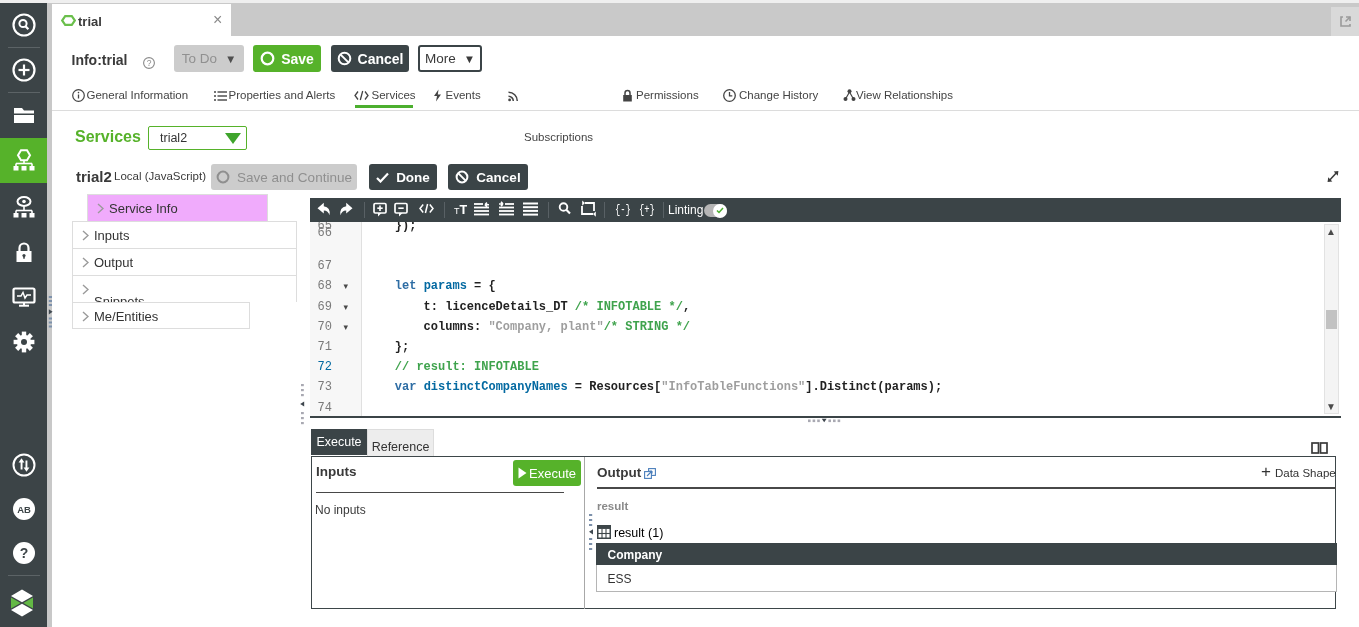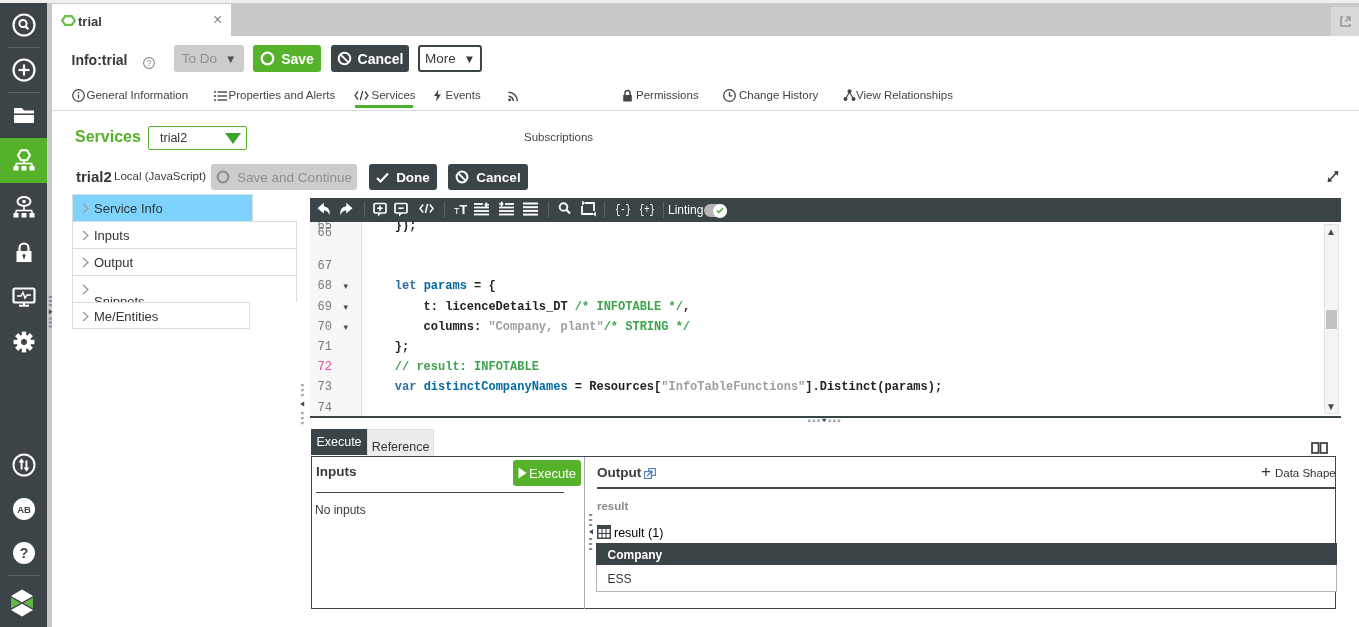--- a/index.html
+++ b/index.html
@@ -221,21 +221,21 @@
         <circle cx="7" cy="7" r="5.4" fill="none" stroke="#fff" stroke-width="2"></circle>
         <line x1="3.4" y1="3.4" x2="10.6" y2="10.6" stroke="#fff" stroke-width="2"></line>
       </svg>Cancel</div>
 <svg class="abs" style="left:1327px;top:170px" width="12" height="13" viewBox="0 0 12 13">
   <line x1="3" y1="9.8" x2="9" y2="3.2" stroke="#3a3a3a" stroke-width="1.5"></line>
   <polygon points="6.7,1.6 11.4,1.0 10.8,5.7" fill="#3a3a3a"></polygon>
   <polygon points="0.6,12 5.3,11.4 1.2,7.3" fill="#3a3a3a"></polygon>
 </svg>
 
 <div class="abs" id="accordion" style="left:72px;top:194px;width:225px;height:135px;">
-      <div style="position:absolute;left:0;top:0px;width:181px;height:27px;border:1px solid #ddd;border-bottom:none;background:#7dd3fc;">
+      <div style="position:absolute;left:15px;top:0px;width:181px;height:27px;border:1px solid #ddd;border-bottom:none;background:#f0abfc;">
         <svg width="7" height="11" viewBox="0 0 7 11" style="position:absolute;left:9px;top:8px;">
           <polyline points="1,1 6,5.5 1,10" fill="none" stroke="#9a9a9a" stroke-width="1.4"></polyline>
         </svg>
         <span style="position:absolute;left:21px;top:6px;font-size:13px;color:#333;">Service Info</span>
       </div>
       <div style="position:absolute;left:0;top:27px;width:225px;height:27px;border:1px solid #ddd;border-bottom:none;background:#fff;">
         <svg width="7" height="11" viewBox="0 0 7 11" style="position:absolute;left:9px;top:8px;">
           <polyline points="1,1 6,5.5 1,10" fill="none" stroke="#9a9a9a" stroke-width="1.4"></polyline>
         </svg>
         <span style="position:absolute;left:21px;top:6px;font-size:13px;color:#333;">Inputs</span>
@@ -355,21 +355,21 @@
         <div style="position:absolute;right:30px;top:-6.2px;height:20.2px;line-height:20.2px;font-family:'Liberation Mono',monospace;font-size:12px;color:#7a7a7a;">65</div>
         <div style="position:absolute;right:30px;top:1px;height:20.2px;line-height:20.2px;font-family:'Liberation Mono',monospace;font-size:12px;color:#7a7a7a;">66</div>
         <div style="position:absolute;right:30px;top:34.199999999999996px;height:20.2px;line-height:20.2px;font-family:'Liberation Mono',monospace;font-size:12px;color:#7a7a7a;">67</div>
         <div style="position:absolute;right:30px;top:54.39999999999999px;height:20.2px;line-height:20.2px;font-family:'Liberation Mono',monospace;font-size:12px;color:#7a7a7a;">68</div>
         <div style="position:absolute;right:14px;top:54.39999999999999px;height:20.2px;line-height:20.2px;font-size:9px;color:#4a4a4a;">▾</div>
         <div style="position:absolute;right:30px;top:74.6px;height:20.2px;line-height:20.2px;font-family:'Liberation Mono',monospace;font-size:12px;color:#7a7a7a;">69</div>
         <div style="position:absolute;right:14px;top:74.6px;height:20.2px;line-height:20.2px;font-size:9px;color:#4a4a4a;">▾</div>
         <div style="position:absolute;right:30px;top:94.8px;height:20.2px;line-height:20.2px;font-family:'Liberation Mono',monospace;font-size:12px;color:#7a7a7a;">70</div>
         <div style="position:absolute;right:14px;top:94.8px;height:20.2px;line-height:20.2px;font-size:9px;color:#4a4a4a;">▾</div>
         <div style="position:absolute;right:30px;top:114.99999999999999px;height:20.2px;line-height:20.2px;font-family:'Liberation Mono',monospace;font-size:12px;color:#7a7a7a;">71</div>
-        <div style="position:absolute;right:30px;top:135.20000000000002px;height:20.2px;line-height:20.2px;font-family:'Liberation Mono',monospace;font-size:12px;color:#ec4899;">72</div>
+        <div style="position:absolute;right:30px;top:135.20000000000002px;height:20.2px;line-height:20.2px;font-family:'Liberation Mono',monospace;font-size:12px;color:#0369a1;">72</div>
         <div style="position:absolute;right:30px;top:155.4px;height:20.2px;line-height:20.2px;font-family:'Liberation Mono',monospace;font-size:12px;color:#7a7a7a;">73</div>
         <div style="position:absolute;right:30px;top:175.6px;height:20.2px;line-height:20.2px;font-family:'Liberation Mono',monospace;font-size:12px;color:#7a7a7a;">74</div>
       </div>
   <div id="code" style="position:absolute;left:56px;top:24px;right:18px;height:194px;overflow:hidden;font-family:'Liberation Mono',monospace;font-size:12px;color:#222;">
         <div style="position:absolute;left:0px;top:-6.2px;height:20.2px;line-height:20.2px;white-space:pre;">    });</div>
         <div style="position:absolute;left:0px;top:14px;height:20.2px;line-height:20.2px;white-space:pre;"></div>
         <div style="position:absolute;left:0px;top:34.199999999999996px;height:20.2px;line-height:20.2px;white-space:pre;"></div>
         <div style="position:absolute;left:0px;top:54.39999999999999px;height:20.2px;line-height:20.2px;white-space:pre;">    <span class="kw">let</span> <span class="vr">params</span> = {</div>
         <div style="position:absolute;left:0px;top:74.6px;height:20.2px;line-height:20.2px;white-space:pre;">        t: licenceDetails_DT <span class="cm">/* INFOTABLE */</span>,</div>
         <div style="position:absolute;left:0px;top:94.8px;height:20.2px;line-height:20.2px;white-space:pre;">        columns: <span class="st">"Company, plant"</span><span class="cm">/* STRING */</span></div>

